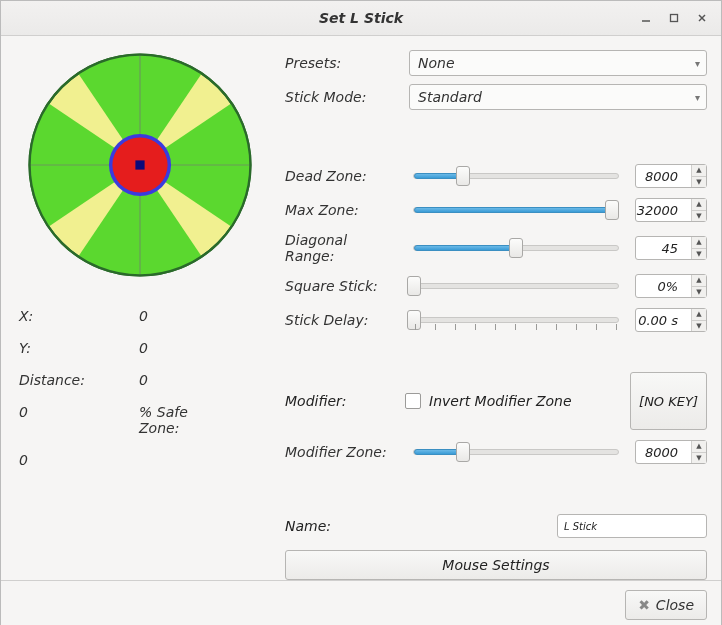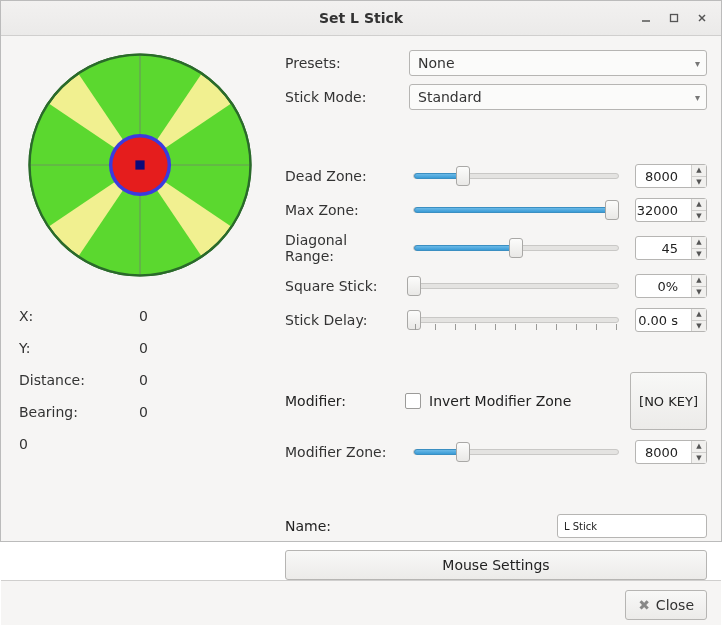--- a/index.html
+++ b/index.html
@@ -7,26 +7,27 @@
     padding: 0;
     width: 722px;
     height: 625px;
     font-family: "DejaVu Sans", "Liberation Sans", Arial, sans-serif;
     font-size: 14px;
     color: #222;
     background: #fff;
   }
   .window {
     width: 722px;
-    height: 542px;
+    height: 625px;
     background: #f6f5f4;
     border: 1px solid #bbb;
     box-sizing: border-box;
     display: flex;
     flex-direction: column;
+    font-style: italic;
   }
   
   .titlebar {
     height: 34px;
     flex: 0 0 34px;
     display: flex;
     align-items: center;
     border-bottom: 1px solid #d0cfce;
     position: relative;
     background: linear-gradient(#f2f1f0, #ebeae9);
@@ -376,22 +377,22 @@
         </svg>
       </div>
 
       <div class="status-grid">
         <div>X:</div>
         <div>0</div>
         <div>Y:</div>
         <div>0</div>
         <div>Distance:</div>
         <div>0</div>
-        <div>Bearing:</div>
         <div>0</div>
+        <div>% Safe Zone:</div>
         <div>0</div>
       </div>
     </div>
 
     <div class="rightcol">
 
       <div class="form-row">
         <div class="lbl">Presets:</div>
         <div class="combo">
           <span>None</span>

